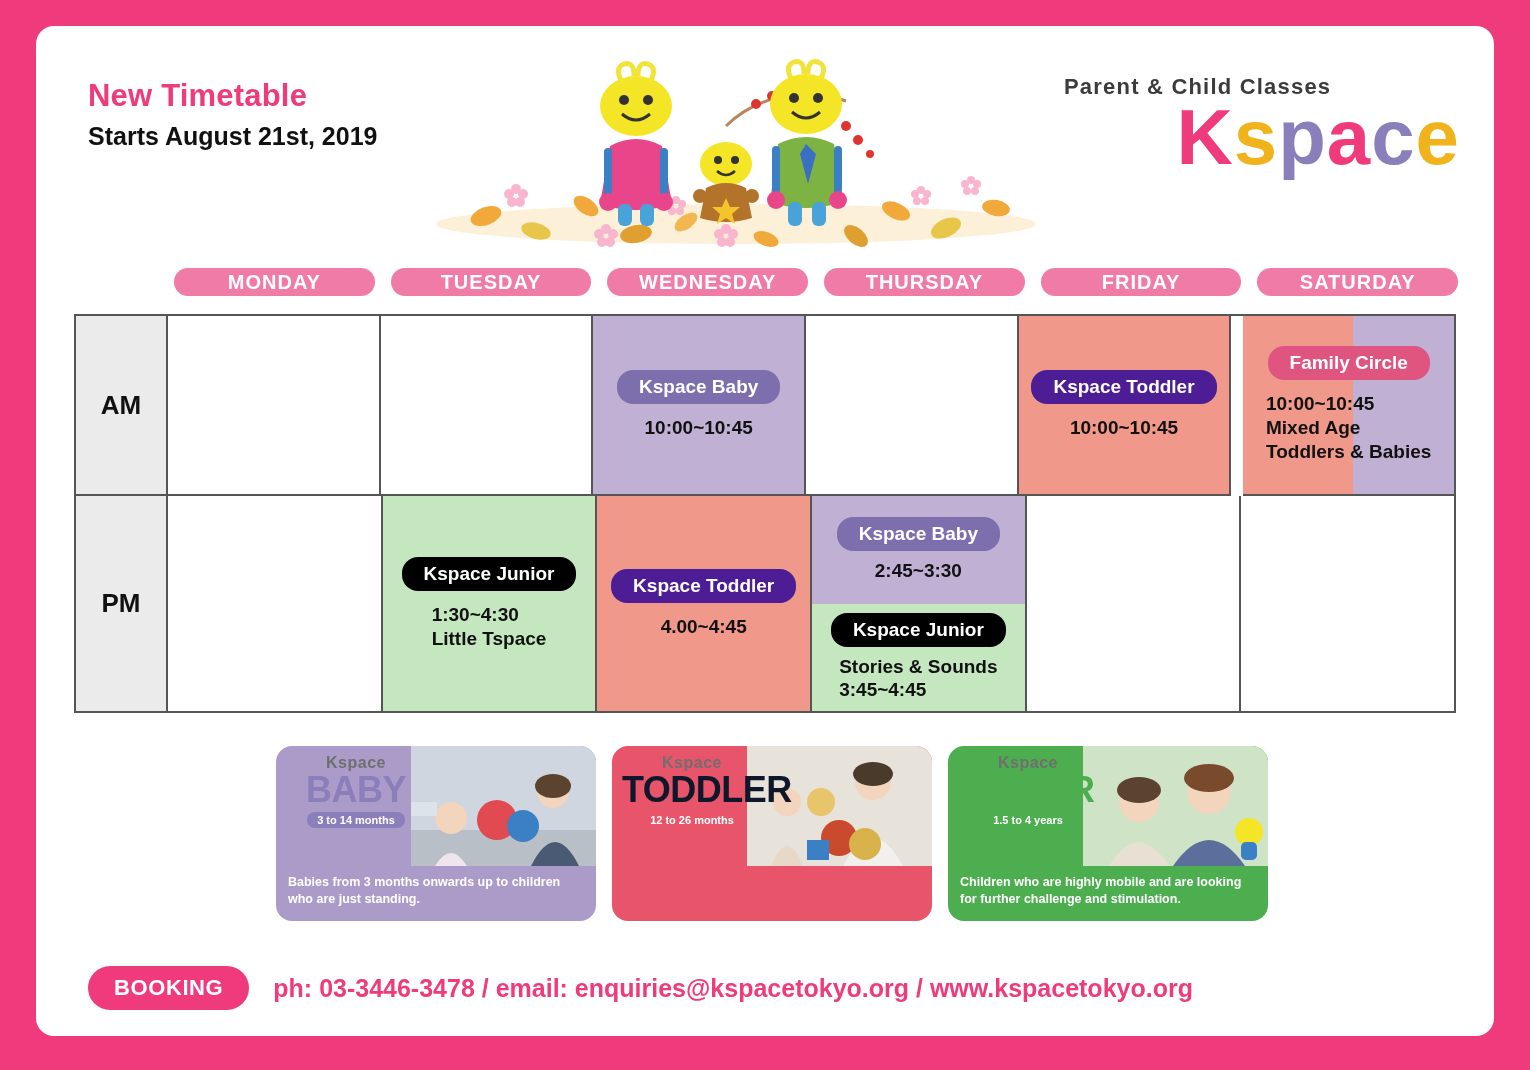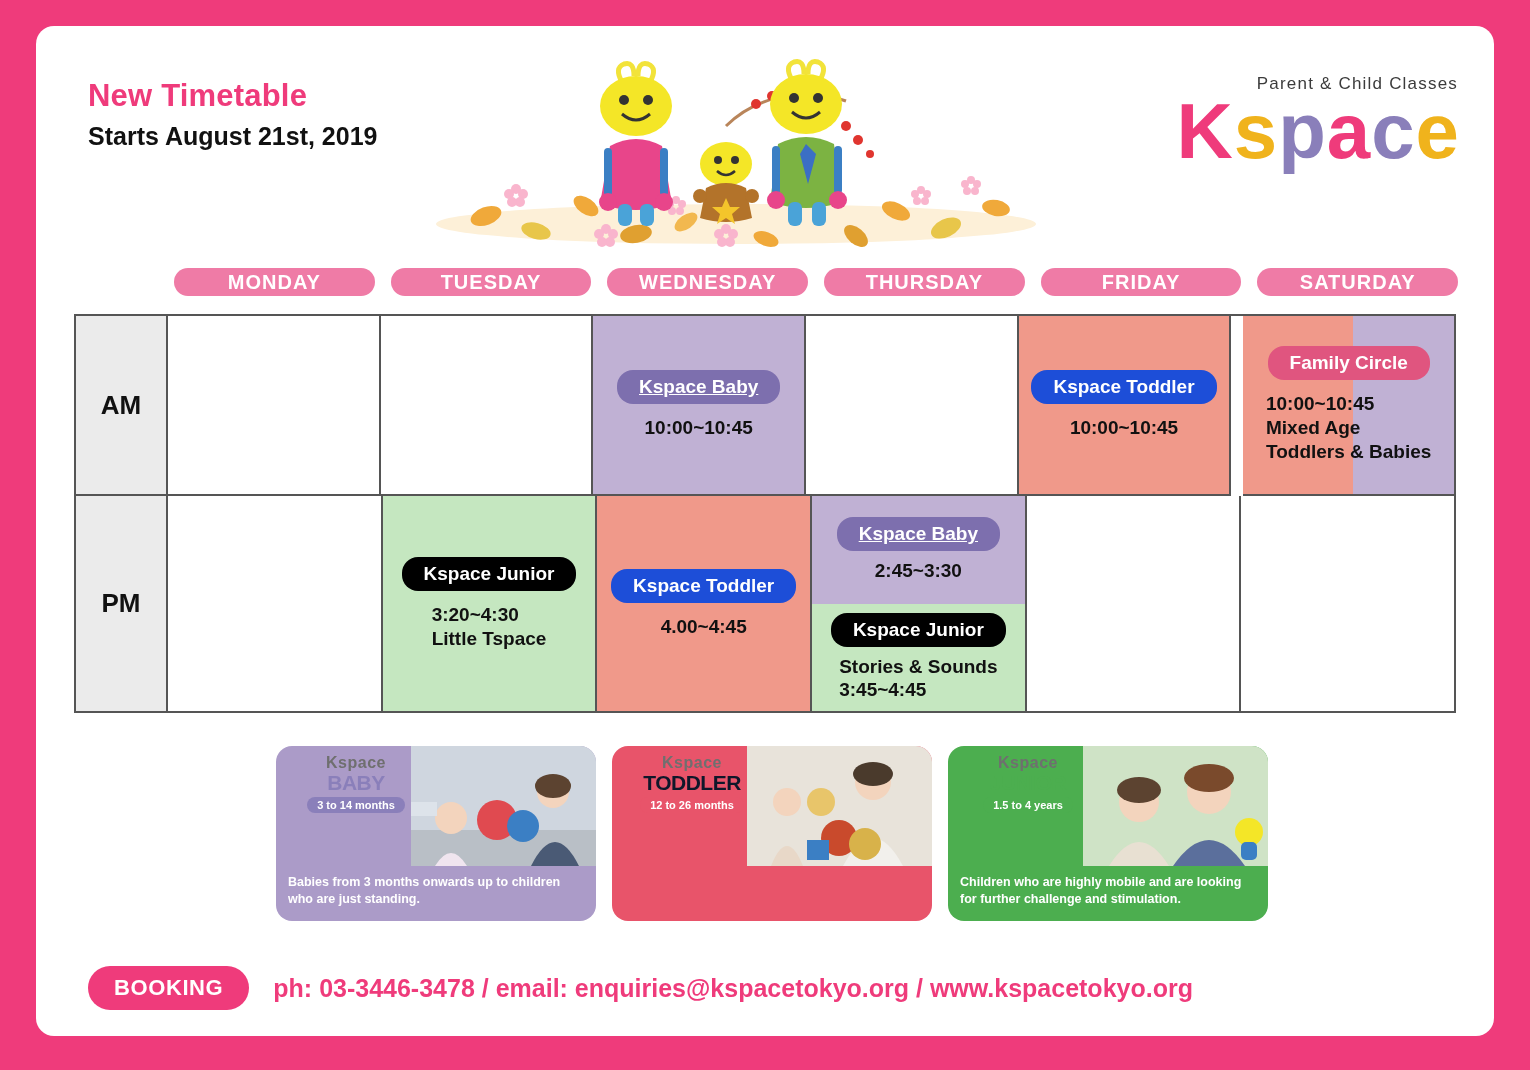--- a/index.html
+++ b/index.html
@@ -68,25 +68,25 @@
 
   
   .brand {
     position: absolute;
     right: 30px;
     top: 48px;
     text-align: left;
     width: 400px;
   }
   .brand-tag {
-    font-size: 17px;
-    font-weight: normal;
+    font-size: 22px;
+    font-weight: bold;
     letter-spacing: 1.2px;
     color: #3b3b3b;
-    text-align: right;
+    text-align: left;
     padding-right: 6px;
   }
   .brand-name {
     font-size: 78px;
     font-weight: bold;
     line-height: 0.95;
     letter-spacing: 1px;
     text-align: right;
     padding-right: 4px;
   }
@@ -174,22 +174,22 @@
 
   .label-pill {
     border-radius: 16px;
     color: #ffffff;
     font-size: 19px;
     font-weight: bold;
     padding: 6px 22px;
     margin-bottom: 12px;
     white-space: nowrap;
   }
-  .pill-baby { background: #7d6fae; text-decoration: underline; }
-  .pill-toddler { background: #1d4ed8; }
+  .pill-baby { background: #7d6fae; }
+  .pill-toddler { background: #4c1d95; }
   .pill-junior { background: #000000; }
   .pill-family { background: #e0557f; }
 
   .cell-time {
     font-size: 19px;
     font-weight: bold;
     color: #111111;
     line-height: 1.25;
   }
 
@@ -250,21 +250,21 @@
     width: 140px;
     text-align: center;
   }
   .bl-k {
     font-size: 16px;
     font-weight: bold;
     color: #6f6f6f;
     letter-spacing: 0.5px;
   }
   .bl-word {
-    font-size: 21px;
+    font-size: 36px;
     font-weight: bold;
     line-height: 1;
     letter-spacing: -0.5px;
   }
   .bl-word.baby { color: #8a7fba; }
   .bl-word.toddler { color: #0f172a; }
   .bl-word.junior { color: #4cae4f; }
   .bl-age {
     display: inline-block;
     margin-top: 4px;
@@ -497,21 +497,21 @@
         </div>
       </div>
 
       <div class="grid-row pm">
         <div class="rowlabel">PM</div>
 
         <div class="cell"></div>
 
         <div class="cell junior">
           <div class="label-pill pill-junior">Kspace Junior</div>
-          <div class="cell-time" style="white-space:pre-line">3:20~4:30
+          <div class="cell-time" style="white-space:pre-line">1:30~4:30
 Little Tspace</div>
         </div>
 
         <div class="cell toddler">
           <div class="label-pill pill-toddler">Kspace Toddler</div>
           <div class="cell-time">4.00~4:45</div>
         </div>
 
         <div class="cell split">
           <div class="sub-cell baby">

